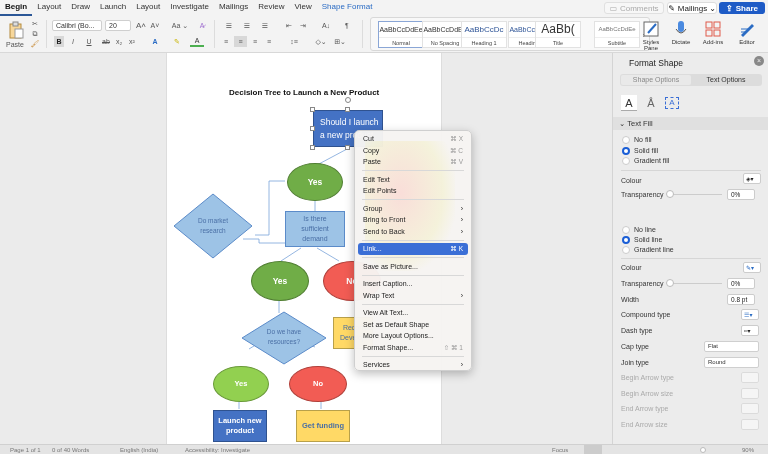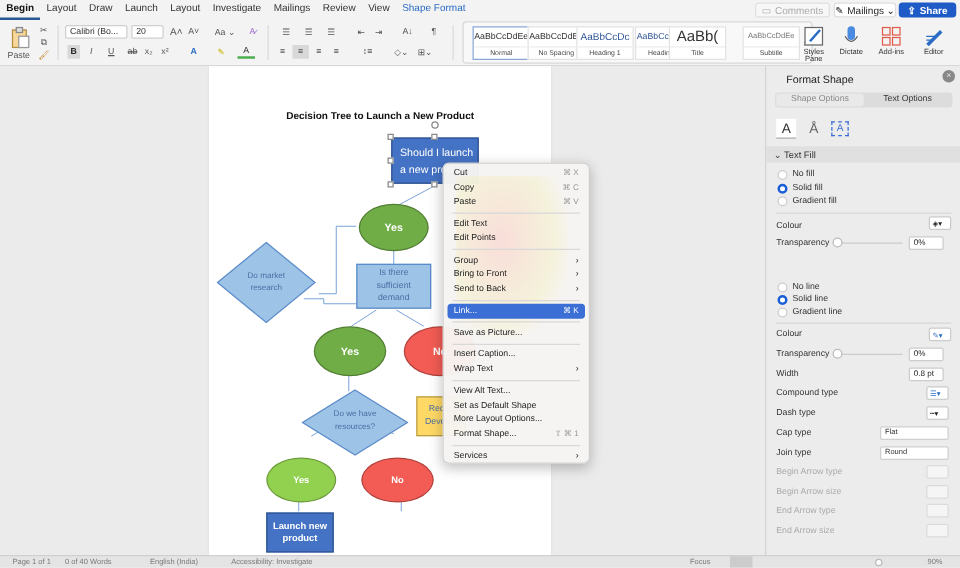--- a/index.html
+++ b/index.html
@@ -220,20 +220,21 @@
     <div class="shape" style="left:84px;top:208px;width:58px;height:40px;background:#70ad47;border:1px solid #507e32;border-radius:50%;color:#fff;font-weight:bold;font-size:8.5px">Yes</div>
     <div class="shape" style="left:156px;top:208px;width:58px;height:40px;background:#f25c54;border:1px solid #b0403a;border-radius:50%;color:#fff;font-weight:bold;font-size:8.5px">No</div>
     <svg style="position:absolute;left:74px;top:258px" width="86" height="54">
         <polygon points="43,1 85,27 43,53 1,27" fill="#9dc3e6" stroke="#5b8bc9"></polygon>
       </svg>
     <div class="shape" style="left:92px;top:272px;width:50px;height:24px;color:#4a6fa5;font-size:6.5px">Do we have resources?</div>
     <div class="shape" style="left:166px;top:264px;width:40px;height:32px;background:#ffd966;border:1px solid #b8a04a;color:#4a6fa5;font-size:7px;overflow:hidden;justify-content:flex-start;padding-left:6px">Reconsider Development</div>
     <div class="shape" style="left:46px;top:313px;width:56px;height:36px;background:#92d050;border:1px solid #6a9a3a;border-radius:50%;color:#fff;font-weight:bold;font-size:7.5px">Yes</div>
     <div class="shape" style="left:122px;top:313px;width:58px;height:36px;background:#f25c54;border:1px solid #b0403a;border-radius:50%;color:#fff;font-weight:bold;font-size:7.5px">No</div>
     <div class="shape" style="left:46px;top:357px;width:54px;height:32px;background:#4472c4;border:1px solid #2f528f;color:#fff;font-weight:bold;font-size:7.5px">Launch new product</div>
+    <div class="shape" style="left:129px;top:357px;width:54px;height:32px;background:#ffd966;border:1px solid #b8a04a;color:#4a6fa5;font-weight:bold;font-size:7.5px">Get funding</div>
   </div>
 </div>
 
 <div class="menu">
   <div class="glow"></div>
   <div class="mi">
       <span>Cut</span>
       <span class="sc">⌘ X</span>
     </div>
   <div class="mi">

